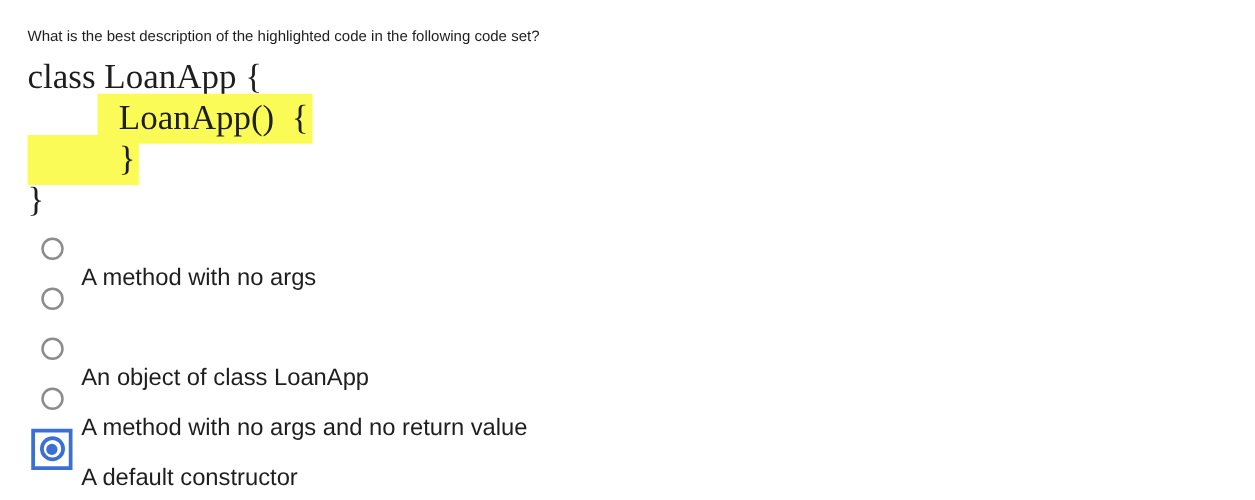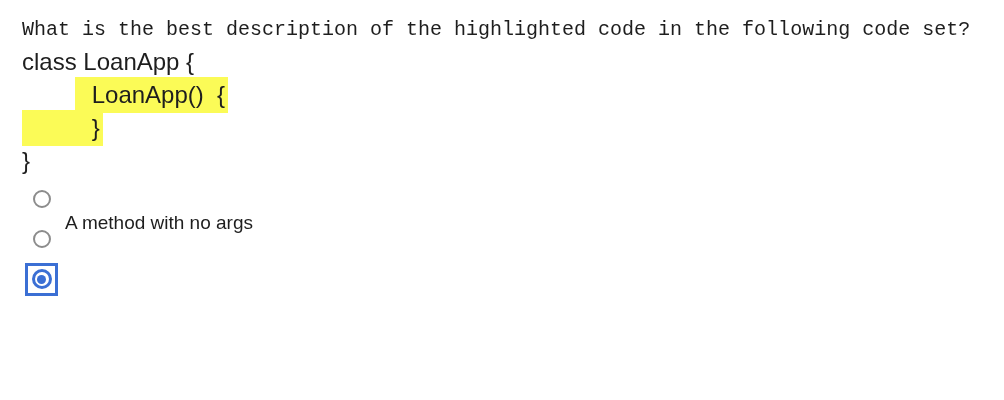--- a/index.html
+++ b/index.html
@@ -8,28 +8,28 @@
     width: 1004px;
     height: 400px;
     box-sizing: border-box;
     padding: 15px 0 0 22px;
     overflow: hidden;
     font-family: "Liberation Sans", "DejaVu Sans", sans-serif;
     color: #1e1e1e;
     background: #ffffff;
   }
   .question {
-    font-size: 20px;
+    font-size: 12px;
     line-height: 29px;
     white-space: nowrap;
-    font-family: Liberation Mono, monospace;
   }
   .code-block {
     margin: 1px 16px 0 0;
-    font-size: 24px;
+    font-size: 28px;
+    font-family: Liberation Serif, serif;
   }
   .code-line {
     height: 33px;
     display: flex;
     align-items: center;
   }
   .code-line span { white-space: pre; }
   .code-seg-plain { background: transparent; }
   .code-seg-hl {
     background: var(--highlight, #FBFB57);
@@ -113,20 +113,33 @@
           <span class="ring"></span>
         </span>
         <span class="opt-label">A method with no args</span>
       </div>
       <div class="option">
         <span class="radio-cell">
           <span class="ring"></span>
         </span>
       </div>
       <div class="option">
+        <span class="radio-cell">
+          <span class="ring"></span>
+        </span>
+        <span class="opt-label">An object of class LoanApp</span>
+      </div>
+      <div class="option">
+        <span class="radio-cell">
+          <span class="ring"></span>
+        </span>
+        <span class="opt-label">A method with no args and no return value</span>
+      </div>
+      <div class="option">
         <span class="radio-cell selected">
           <span class="ring">
             <span class="radio-dot"></span>
           </span>
         </span>
+        <span class="opt-label">A default constructor</span>
       </div>
     </div>
 </div>
 
 </body></html>

